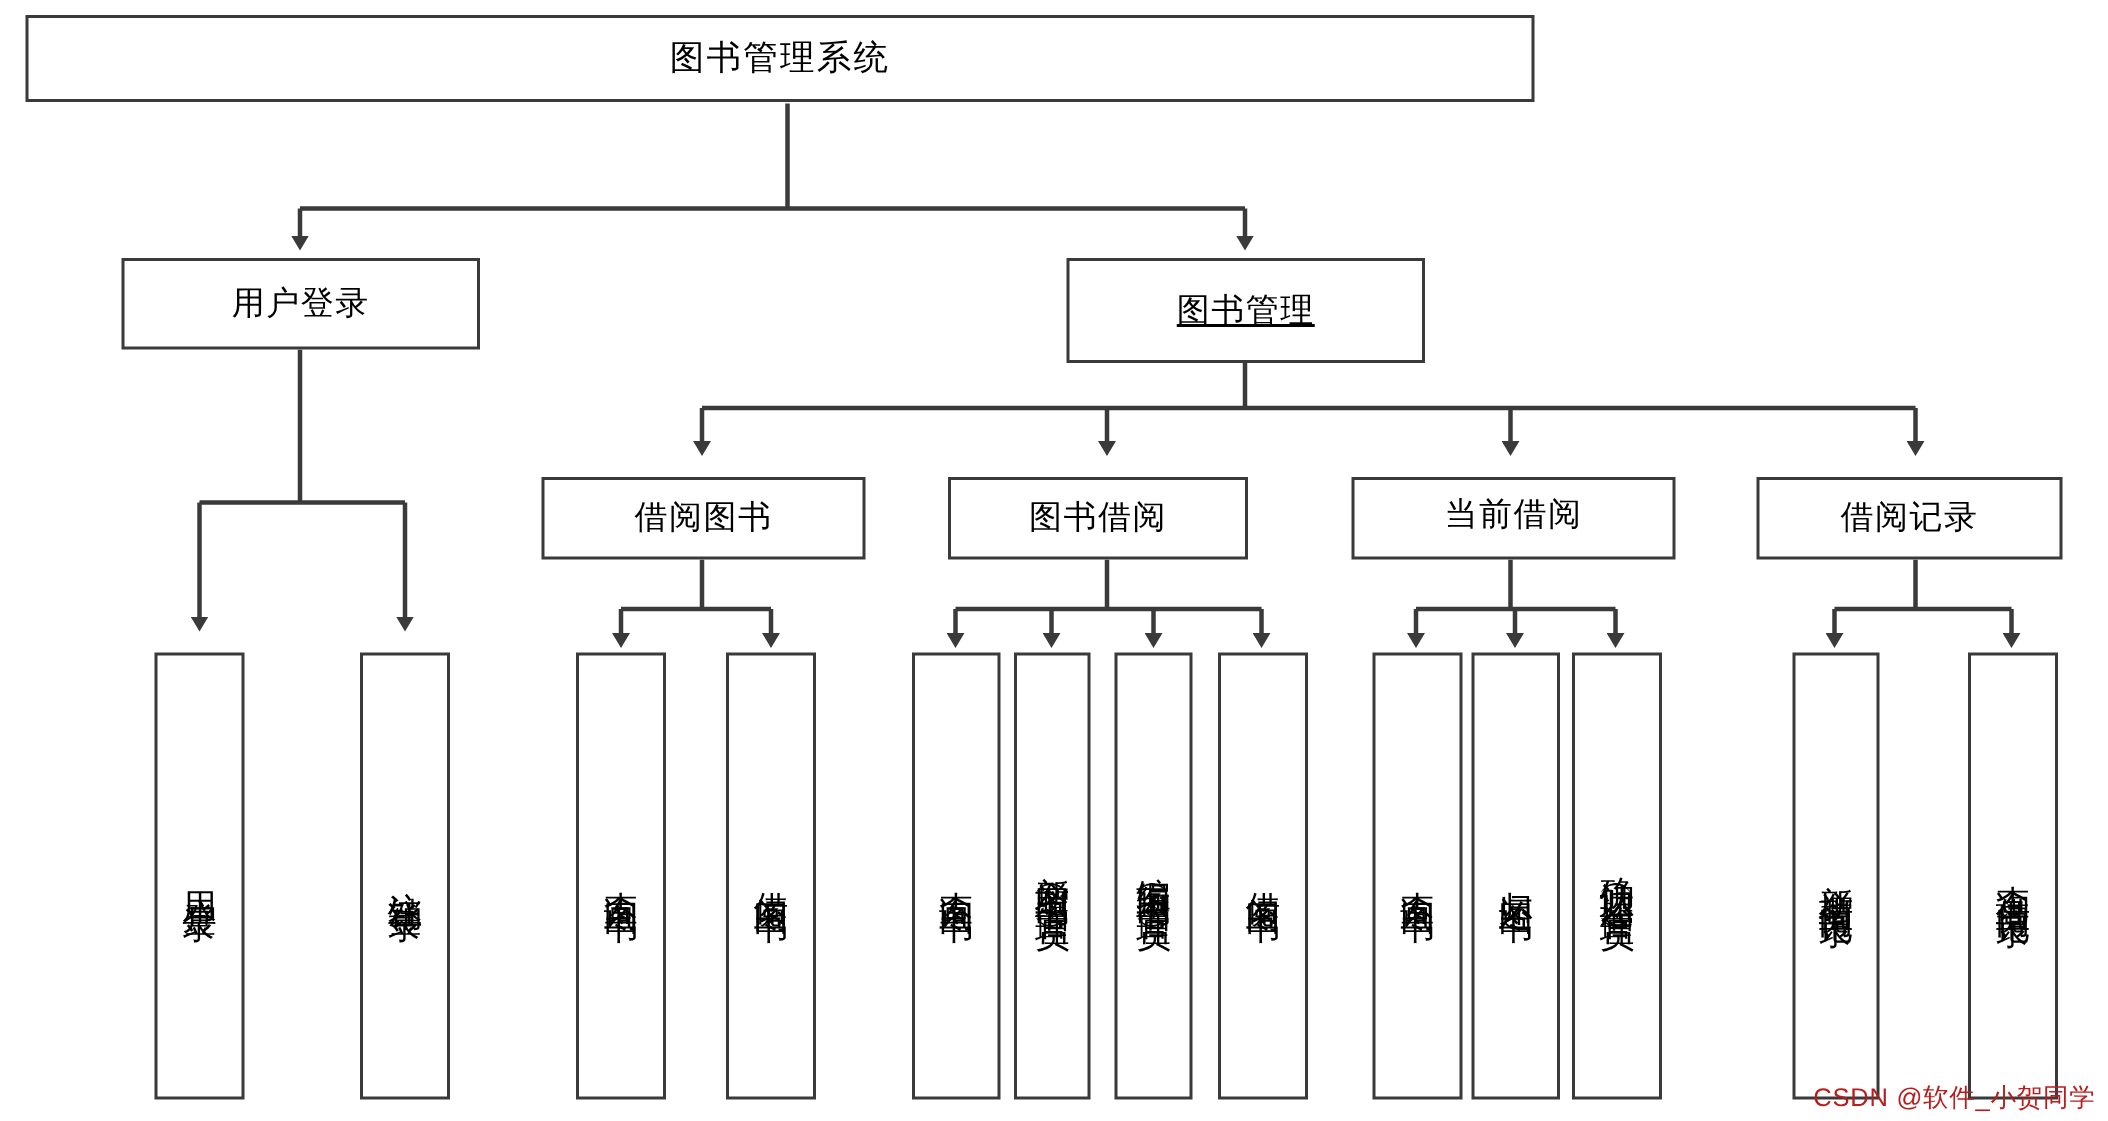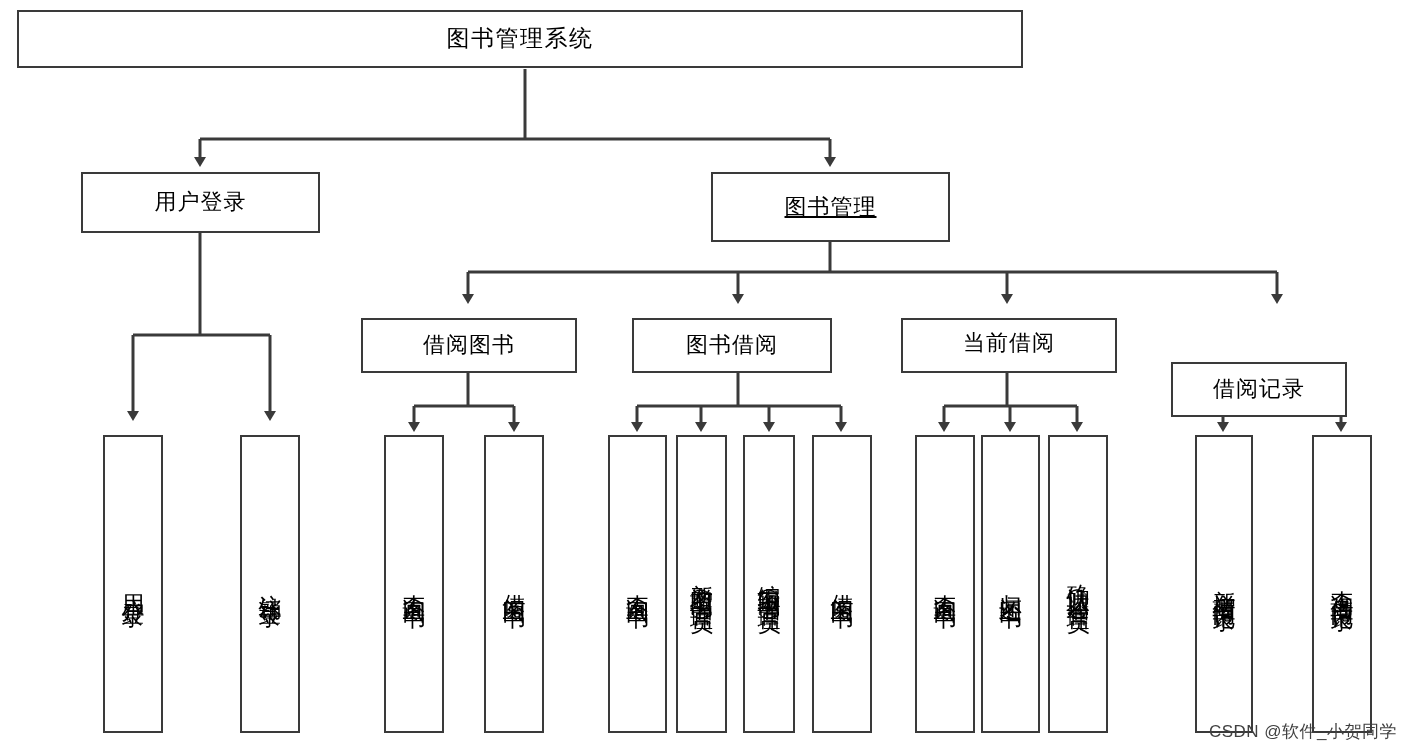--- a/index.html
+++ b/index.html
@@ -60,21 +60,21 @@
     text-orientation: upright;
     font-size: 23px;
     letter-spacing: 4px;
     line-height: 1;
   }
   .watermark {
     position: absolute;
     right: 8px;
     bottom: 4px;
     font-size: 17px;
-    color: #404040;
+    color: #b91c1c;
     letter-spacing: 0.5px;
     white-space: nowrap;
   }
 </style>
 </head>
 <body>
 
 <div id="canvas">
 
   <svg class="wires" viewBox="0 0 1405 747" xmlns="http://www.w3.org/2000/svg">
@@ -140,21 +140,21 @@
 
   <div class="node horiz" style="left:361px; top:318px; width:216px; height:55px;">
     <span class="label">借阅图书</span>
   </div>
   <div class="node horiz" style="left:632px; top:318px; width:200px; height:55px;">
     <span class="label">图书借阅</span>
   </div>
   <div class="node horiz" style="left:901px; top:318px; width:216px; height:55px;font-family:Liberation Mono, monospace;">
     <span class="label">当前借阅</span>
   </div>
-  <div class="node horiz" style="left:1171px; top:318px; width:176px; height:55px;margin-top:44px;">
+  <div class="node horiz" style="left:1171px; top:318px; width:204px; height:55px;">
     <span class="label">借阅记录</span>
   </div>
 
   <div class="node vert" style="left:103px; top:435px; width:60px; height:298px;">
     <span class="label">用户登录</span>
   </div>
   <div class="node vert" style="left:240px; top:435px; width:60px; height:298px;">
     <span class="label">注销登录</span>
   </div>
 

